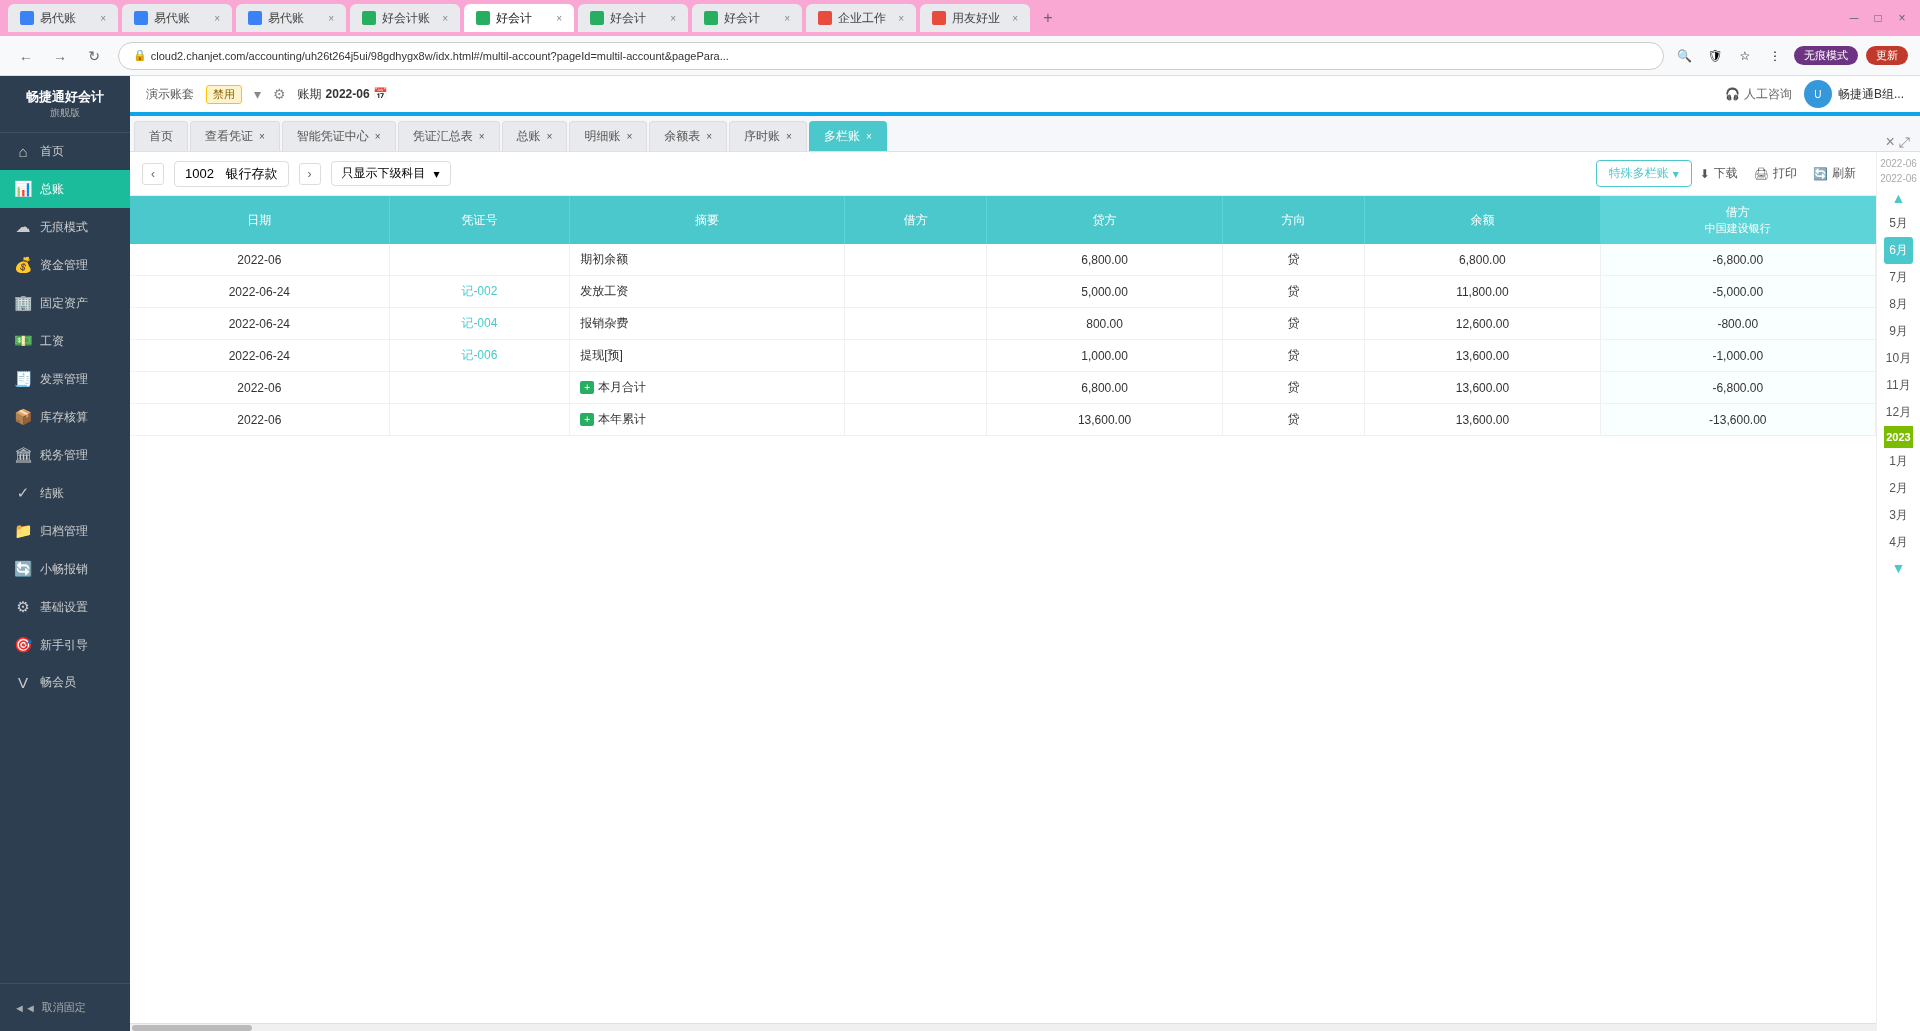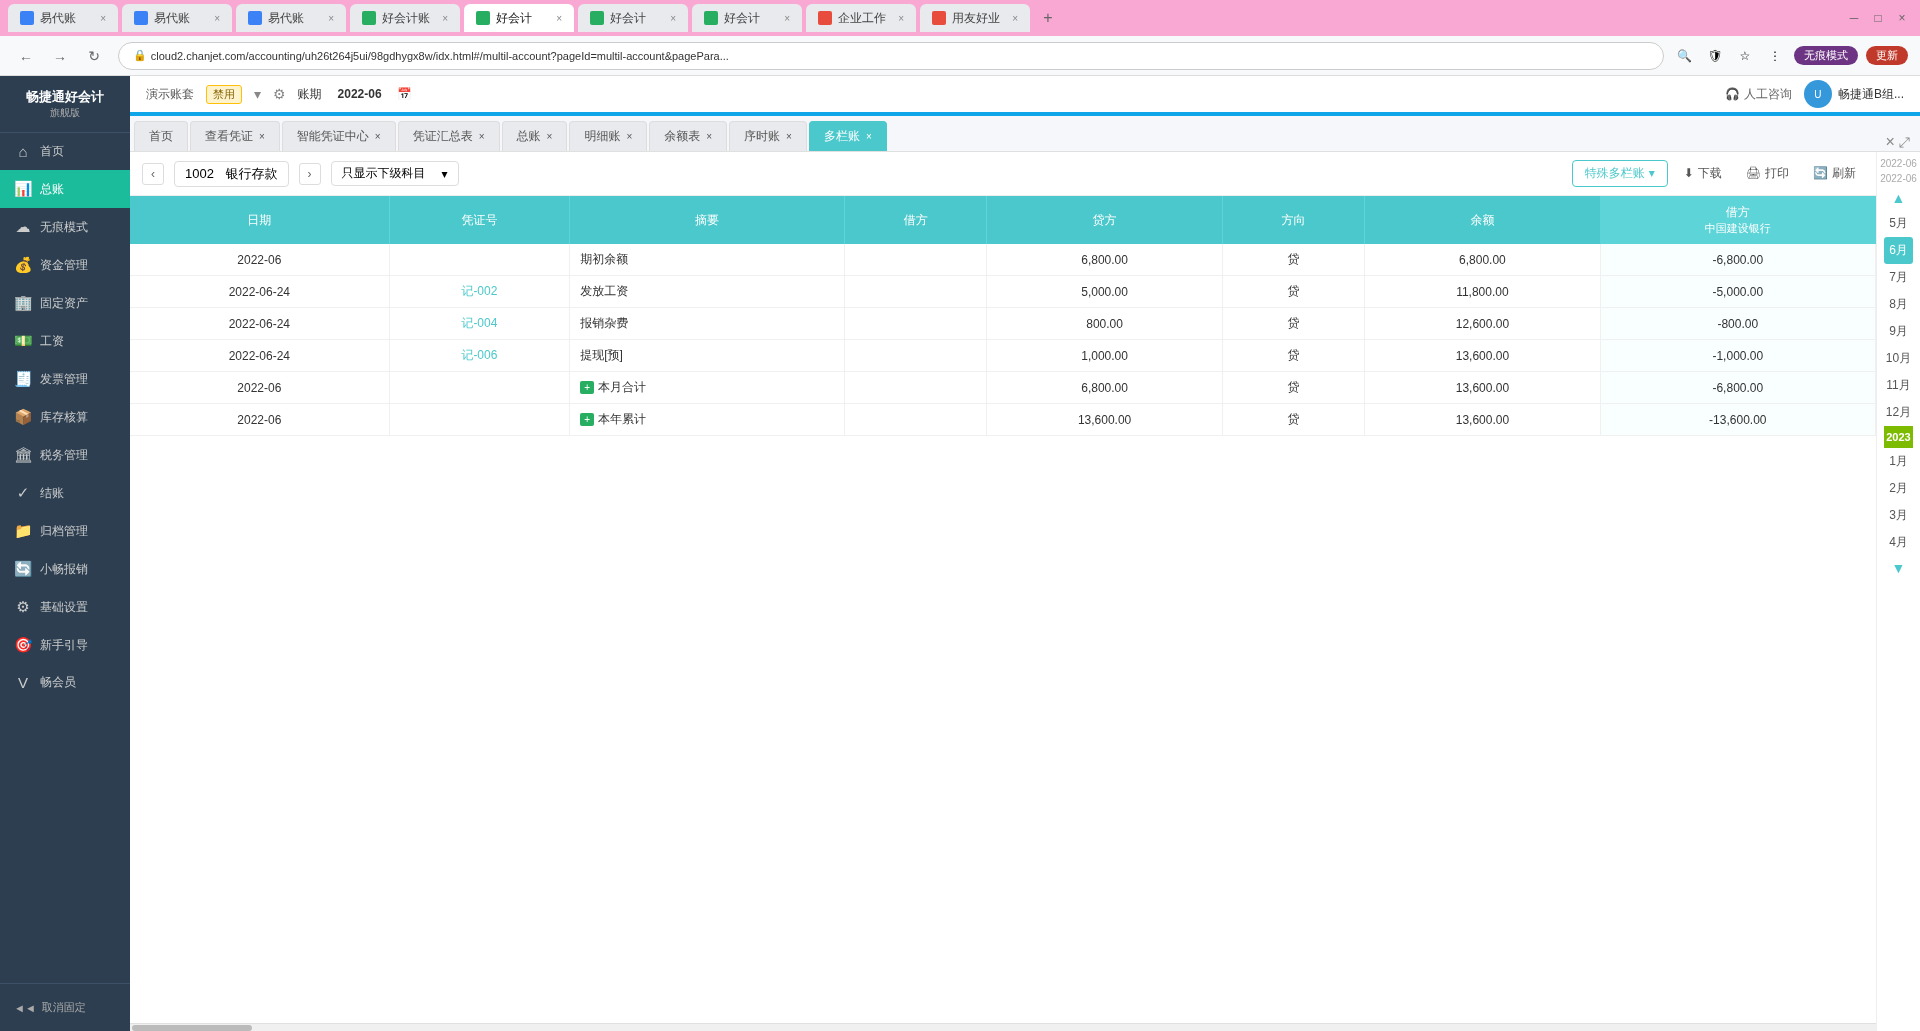--- a/index.html
+++ b/index.html
@@ -32,41 +32,41 @@
     .sidebar-item .s-icon { font-size: 15px; width: 18px; text-align: center; }
     .sidebar-footer { margin-top: auto; padding: 10px; border-top: 1px solid #3d5166; }
     .sidebar-footer-item { display: flex; align-items: center; gap: 6px; padding: 6px 4px; cursor: pointer; color: #aaa; font-size: 11px; }
 
     
     .main-content { flex: 1; display: flex; flex-direction: column; background: #fff; overflow: hidden; position: relative; }
 
     
     .app-header { height: 40px; background: #fff; border-bottom: 4px solid #0ea5e9; display: flex; align-items: center; padding: 0 16px; gap: 12px; }
     .account-badge { background: #fff3cd; border: 1px solid #ffc107; color: #856404; border-radius: 3px; padding: 1px 6px; font-size: 11px; }
-    .period-info { display: flex; align-items: center; gap: 16px; font-size: 12px; color: #333; }
+    .period-info { display: flex; align-items: center; gap: 4px; font-size: 12px; color: #333; }
     .header-right { margin-left: auto; display: flex; align-items: center; gap: 12px; }
     .consult-btn { display: flex; align-items: center; gap: 4px; color: #666; font-size: 12px; cursor: pointer; }
     .user-avatar { width: 28px; height: 28px; border-radius: 50%; background: #3498db; display: flex; align-items: center; justify-content: center; color: #fff; font-size: 10px; }
     .page-tab { height: 30px; padding: 0 14px; display: flex; align-items: center; gap: 6px; cursor: pointer; background: #e8eaed; color: #555; font-size: 12px; border-radius: 4px 4px 0 0; margin-right: 2px; white-space: nowrap; border: 1px solid #ddd; border-bottom: none; }
     .page-tab.active { background: #4bc8cb; color: #fff; border-color: #4bc8cb; margin-top: 31px; }
     .page-tab-close { font-size: 10px; cursor: pointer; }
     .page-tab.active .page-tab-close { color: #fff; }
 
     
     .content-area { flex: 1; display: flex; overflow: hidden; }
 
     
     .ledger-panel { flex: 1; display: flex; flex-direction: column; overflow: hidden; }
 
     
     .ledger-toolbar { height: 44px; display: flex; align-items: center; padding: 0 12px; gap: 10px; border-bottom: 1px solid #eee; background: #fff; }
     .nav-arrow { width: 22px; height: 22px; border: 1px solid #ddd; border-radius: 3px; display: flex; align-items: center; justify-content: center; cursor: pointer; color: #666; font-size: 12px; }
     .account-selector { border: 1px solid #ddd; border-radius: 4px; padding: 3px 10px; font-size: 13px; background: #fff; cursor: pointer; }
-    .filter-btn { border: 1px solid #ddd; border-radius: 4px; padding: 3px 10px; font-size: 12px; background: #fff; cursor: pointer; display: flex; align-items: center; gap: 16px; }
-    .toolbar-right { margin-left: auto; display: flex; gap: 8px; align-items: center; font-family: Liberation Serif, serif; }
+    .filter-btn { border: 1px solid #ddd; border-radius: 4px; padding: 3px 10px; font-size: 12px; background: #fff; cursor: pointer; display: flex; align-items: center; gap: 8px; }
+    .toolbar-right { margin-left: auto; display: flex; align-items: center; }
     .special-btn { border: 1px solid #4bc8cb; color: #4bc8cb; border-radius: 4px; padding: 4px 12px; font-size: 12px; cursor: pointer; display: flex; align-items: center; gap: 4px; }
     .action-btn { color: #555; font-size: 12px; cursor: pointer; display: flex; align-items: center; gap: 4px; padding: 4px 8px; }
 
     
     .ledger-table-wrap { flex: 1; overflow: auto; }
     .ledger-table { width: 100%; border-collapse: collapse; min-width: 900px; }
     .ledger-table thead th { background: #4bc8cb; color: #fff; padding: 8px 10px; text-align: center; font-weight: normal; font-size: 12px; border-right: 1px solid #5dd4d7; position: sticky; top: 0; z-index: 2; }
     .ledger-table thead th.extra-col { background: #5dd4d7; }
     .ledger-table tbody td { padding: 7px 10px; text-align: center; border-bottom: 1px solid #f0f0f0; border-right: 1px solid #f0f0f0; font-size: 12px; color: #333; }
     .td-link { color: #4bc8cb; cursor: pointer; text-decoration: none; }

